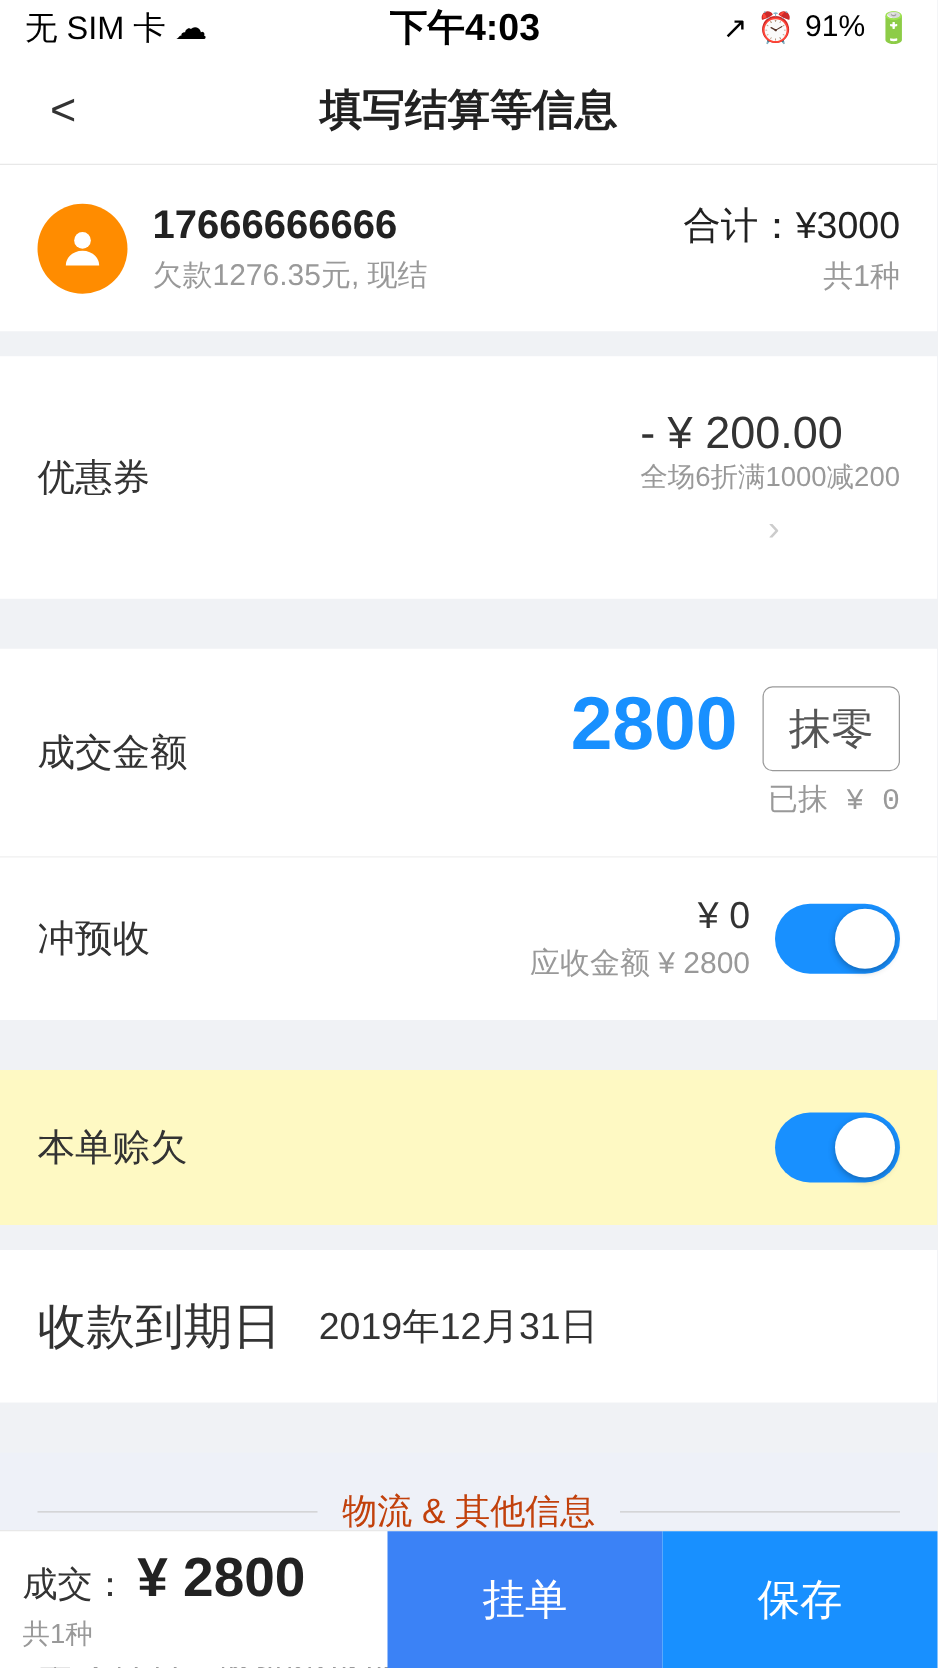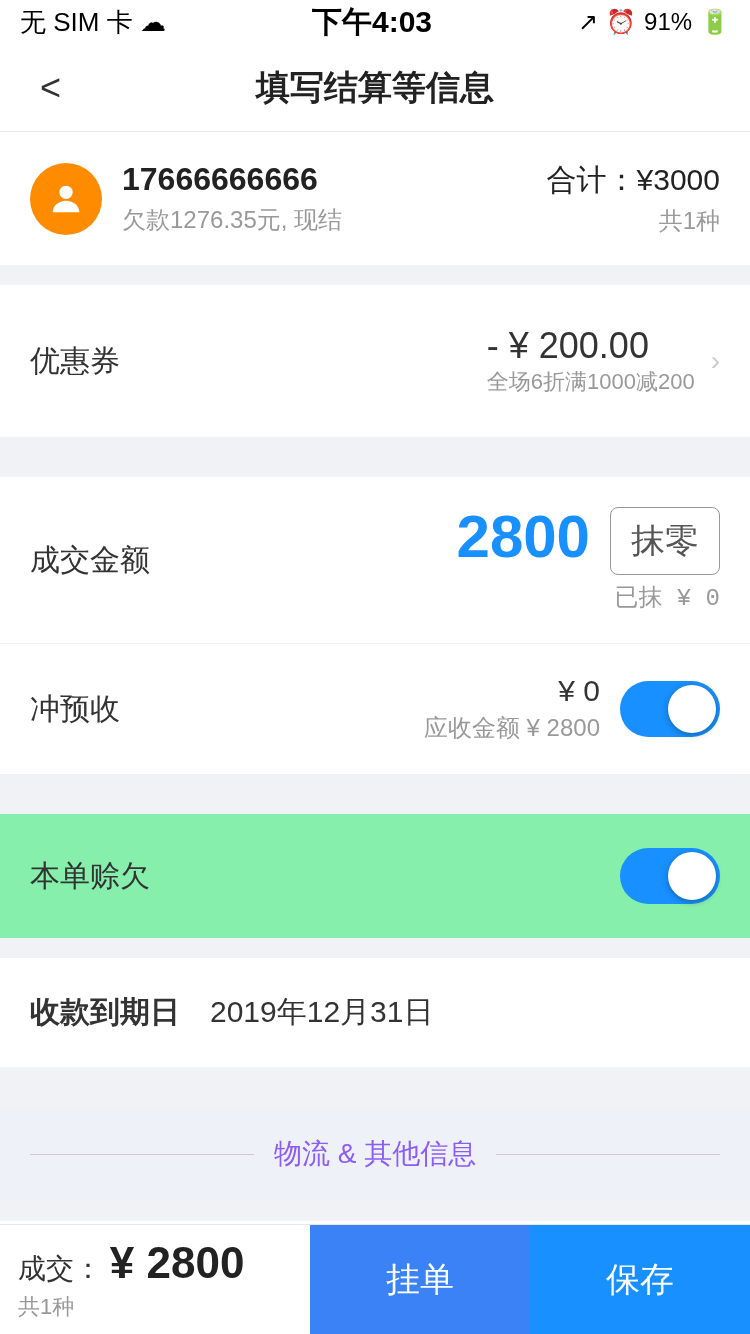--- a/index.html
+++ b/index.html
@@ -102,21 +102,21 @@
     .coupon-row {
       background: #fff;
       padding: 40px 30px;
       display: flex;
       align-items: center;
       justify-content: space-between;
       margin-bottom: 20px;
       gap: 25px;
     }
     .coupon-label { font-size: 30px; color: #333; }
-    .coupon-right { display: flex; align-items: center; gap: 10px; }
+    .coupon-right { display: flex; align-items: center; gap: 10px; flex-direction: column; }
     .coupon-amount { font-size: 36px; color: #333; font-weight: 500; }
     .coupon-desc { font-size: 22px; color: #999; text-align: center; }
     .chevron-right { font-size: 28px; color: #ccc; margin-left: 6px; }
 
     
     .section-divider {
       height: 20px;
       background: #f0f2f5;
     }
 
@@ -186,47 +186,47 @@
       box-shadow: 0 2px 6px rgba(0,0,0,0.3);
       transition: right 0.2s;
     }
 
     
     .debt-row {
       display: flex;
       align-items: center;
       justify-content: space-between;
       padding: 34px 30px;
-      background: #86efac;
+      background: #fef9c3;
     }
     .debt-label { font-size: 30px; color: #333; font-weight: 500; }
 
     
     .due-date-row {
       display: flex;
       align-items: center;
       padding: 34px 30px;
       background: #fff;
       gap: 30px;
     }
-    .due-date-label { font-size: 30px; color: #333; font-weight: 700; }
+    .due-date-label { font-size: 39px; color: #333; font-weight: 400; }
     .due-date-value { font-size: 30px; color: #333; }
 
     
     .logistics-section {
       background: #eef1f8;
       padding: 28px 30px;
       margin-bottom: 20px;
     }
     .logistics-header {
       display: flex;
       align-items: center;
       justify-content: center;
       gap: 20px;
-      color: #8b5cf6;
+      color: #c2410c;
       font-size: 28px;
     }
     .logistics-line {
       flex: 1;
       height: 1px;
       background: #ccc;
     }
 
     
     .address-row {

